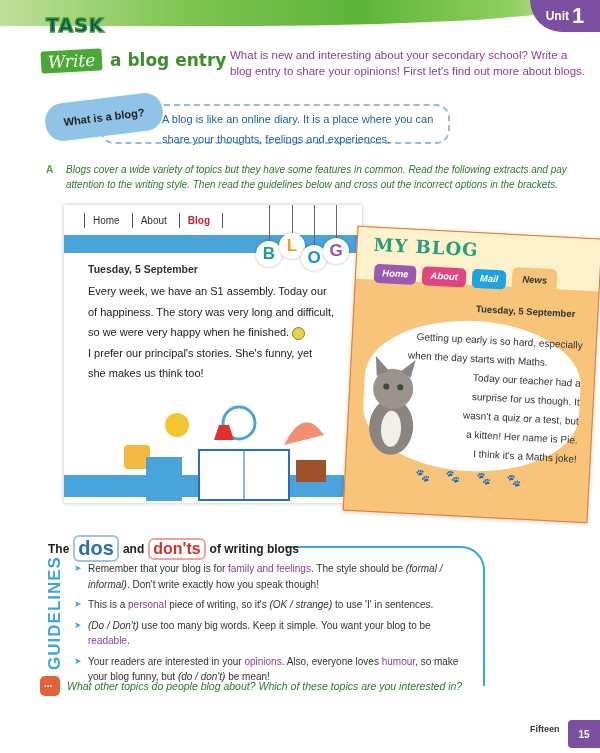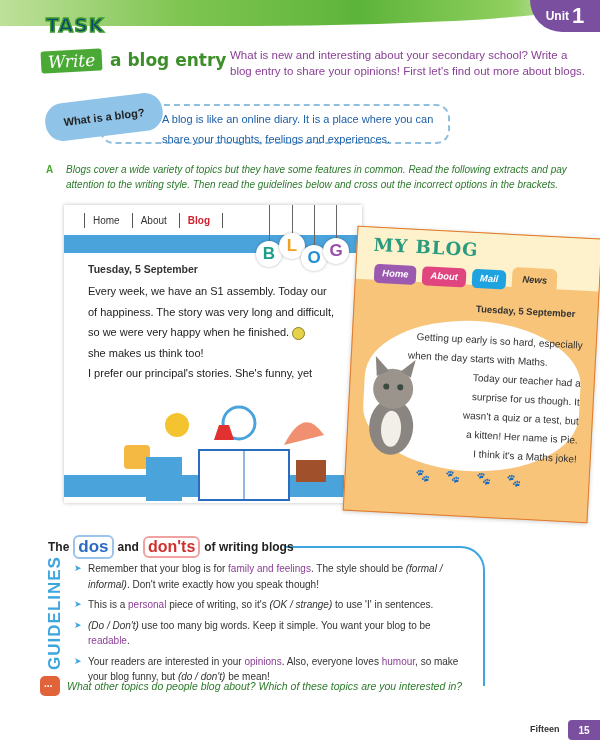--- a/index.html
+++ b/index.html
@@ -62,39 +62,39 @@
   .blog2 .tab { font-size: 9.5px; color: #fff; font-weight: bold; border-radius: 5px; padding: 3px 8px; font-style: italic; }
   .blog2 .tab.news { color: #333; background: #f7c47a; border-radius: 6px 6px 0 0; padding: 6px 10px 6px; margin-top: -4px; }
   .blog2 .date2 { position: absolute; right: 22px; top: 70px; font-size: 9.5px; font-weight: bold; color: #333; }
   .blog2 .cloud { position: absolute; left: 14px; top: 88px; width: 216px; height: 150px; background: #fff; border-radius: 50% / 40%; }
   .blog2 .post { position: absolute; left: 50px; top: 97px; width: 180px; font-size: 10px; line-height: 19px; color: #333; text-align: right; }
   .kitten { position: absolute; left: 14px; top: 128px; width: 58px; height: 100px; }
   .paws { position: absolute; left: 70px; top: 238px; color: #fff; font-size: 12px; letter-spacing: 6px; }
 
   
   .dd-title { position: absolute; left: 48px; top: 535px; font-size: 12px; font-weight: bold; color: #222; display: flex; align-items: center; gap: 4px; }
-  .dd-title .dos { color: #2a6cc0; font-size: 17px; border: 2px solid #9cc3ea; border-radius: 6px; padding: 0 3px; background: #fff; }
+  .dd-title .dos { color: #2a6cc0; font-size: 20px; border: 2px solid #9cc3ea; border-radius: 6px; padding: 0 3px; background: #fff; }
   .dd-title .donts { color: #d0302c; font-size: 16px; border: 2px solid #f0a2a0; border-radius: 6px; padding: 0 3px; background: #fff; }
   .dd-line { position: absolute; left: 285px; top: 546px; width: 200px; height: 140px; border-top: 2px solid #3ea6de; border-right: 2px solid #3ea6de; border-top-right-radius: 24px; }
   .guidelines { position: absolute; left: 44px; top: 558px; width: 22px; height: 110px; }
   .guidelines span { position: absolute; left: 50%; top: 50%; transform: translate(-50%, -50%) rotate(-90deg); font-size: 17px; font-weight: 900; color: #3ea6de; letter-spacing: 1px; white-space: nowrap; }
   .glist { position: absolute; left: 74px; top: 561px; width: 400px; list-style: none; font-size: 10px; line-height: 15.5px; color: #333; }
   .glist li { position: relative; padding-left: 14px; margin-bottom: 5px; }
   .glist li::before { content: "➤"; position: absolute; left: 0; top: 0; color: #3ea6de; font-size: 9px; }
   .hl { color: #8a3f96; }
   .it { font-style: italic; }
 
   .speak { position: absolute; left: 40px; top: 676px; width: 20px; height: 20px; background: #e2623a; border-radius: 5px; }
   .speak::after { content: "..."; position: absolute; left: 4px; top: 2px; color: #fff; font-size: 10px; font-weight: bold; }
   .speak-q { position: absolute; left: 67px; top: 680px; font-size: 10.5px; font-style: italic; color: #2c7a2b; }
 
   .footer1 { position: absolute; left: 52px; top: 767px; font-size: 10px; color: #333; margin-top: 24px; }
   .footer2 { position: absolute; left: 52px; top: 742px; font-size: 7.5px; color: #333; white-space: nowrap; }
   .page-word { position: absolute; left: 530px; top: 724px; font-size: 9px; color: #333; font-weight: bold; }
-  .page-num { position: absolute; left: 568px; top: 720px; width: 32px; height: 20px; background: #7b4fa0; color: #fff; font-size: 10px; font-weight: bold; display: flex; align-items: center; justify-content: center; border-radius: 4px 0 0 4px; }
+  .page-num { position: absolute; left: 568px; top: 720px; width: 32px; height: 28px; background: #7b4fa0; color: #fff; font-size: 10px; font-weight: bold; display: flex; align-items: center; justify-content: center; border-radius: 4px 0 0 4px; }
 </style>
 </head>
 <body>
 
 <div class="page">
 
   <div class="banner"></div>
   <div class="unit-badge">
     <span class="u">Unit</span>
     <span class="n">1</span>
@@ -137,22 +137,22 @@
         </div>
       <div class="ball" style="left:67px;top:33px">
           <span id="b3" style="color: rgb(154, 79, 168);">G</span>
         </div>
     </div>
     <div class="date">Tuesday, 5 September</div>
     <div class="body">
       <div>Every week, we have an S1 assembly. Today our</div>
       <div>of happiness. The story was very long and difficult,</div>
       <div><span>so we were very happy when he finished.</span> <span class="smiley"></span></div>
+      <div>I prefer our principal's stories. She's funny, yet</div>
       <div>she makes us think too!</div>
-      <div>I prefer our principal's stories. She's funny, yet</div>
     </div>
     <div class="illus">
       <div class="floor"></div>
       <svg width="298" height="98" style="position:absolute;left:0;top:0">
         <circle cx="113" cy="20" r="12" fill="#f4c430"></circle>
         <rect x="60" y="40" width="26" height="24" rx="4" fill="#f4b942"></rect>
         <rect x="82" y="52" width="36" height="44" fill="#4ba3dc"></rect>
         <circle cx="175" cy="18" r="16" fill="#fff" stroke="#4ba3dc" stroke-width="3"></circle>
         <polygon points="150,35 170,35 165,20 155,20" fill="#e03030"></polygon>
         <rect x="135" y="45" width="90" height="50" fill="#fff" stroke="#2a6cc0" stroke-width="2"></rect>

